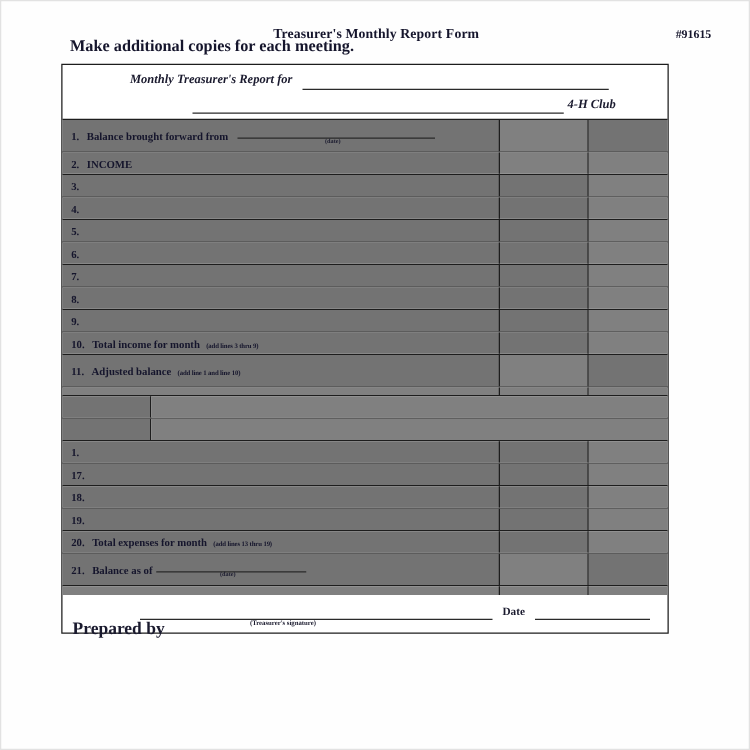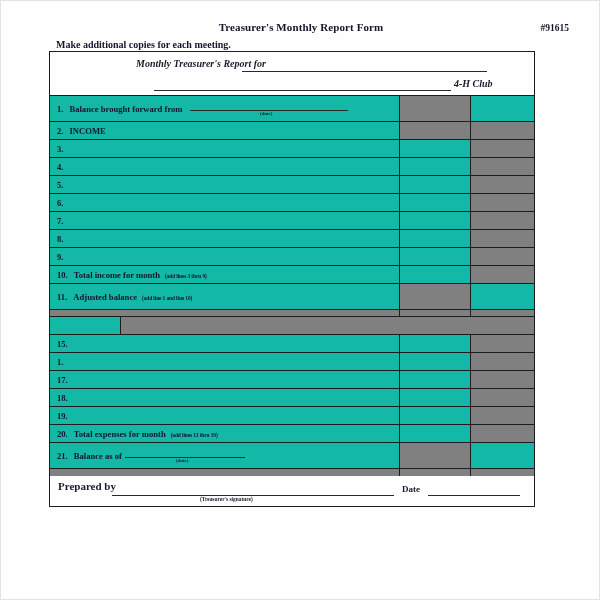--- a/index.html
+++ b/index.html
@@ -40,22 +40,22 @@
   .doc-number {
     position: absolute;
     right: 30px; top: 22px;
     font-size: 9.5px;
     font-weight: bold;
     color: #15152c;
     font-family: Liberation Serif, serif;
   }
   .doc-subnote {
     position: absolute;
-    left: 55px; top: 38px;
-    font-size: 10px;
+    left: 55px; top: 28px;
+    font-size: 13px;
     font-weight: bold;
     color: #15152c;
   }
 
   
   .form-frame {
     position: absolute;
     left: 48px;
     top: 50px;
     width: 486px;
@@ -65,21 +65,21 @@
   }
 
   .title-block {
     position: relative;
     height: 44px;
     border-bottom: 1.6px solid #1d1d1d;
     box-sizing: border-box;
   }
   .tb-line1 {
     position: absolute;
-    left: 86px; top: 6px;
+    left: 54px; top: 6px;
     font-size: 10px;
     font-weight: bold;
     font-style: italic;
     white-space: nowrap;
   }
   .tb-rule1 {
     position: absolute;
     left: 192px; top: 19px;
     width: 245px;
     border-bottom: 1.4px solid #2a2a2a;
@@ -123,21 +123,21 @@
   .c-mid {
     flex: 0 0 71px;
     box-sizing: border-box;
     border-right: 1.6px solid #1d1d1d;
   }
   .c-right {
     flex: 1 1 auto;
     box-sizing: border-box;
   }
   .grey { background: #808080; }
-  .white { background: #14b8a6; align-items: center; }
+  .white { background: #737373; align-items: center; }
 
   .lbl {
     font-size: 8.6px;
     font-weight: bold;
     white-space: nowrap;
     color: #15152c;
   }
   .sub {
     font-size: 5.4px;
     font-weight: bold;
@@ -157,22 +157,22 @@
   }
 
   
   .footer {
     position: relative;
     height: 30px;
     box-sizing: border-box;
   }
   .f-prepared {
     position: absolute;
-    left: 8px; top: 4px;
-    font-size: 11px;
+    left: 8px; top: 20px;
+    font-size: 14px;
     font-weight: bold;
   }
   .f-rule-sig {
     position: absolute;
     left: 62px; top: 19px;
     width: 282px;
     border-bottom: 1.4px solid #2a2a2a;
   }
   .f-sigtag {
     position: absolute;
@@ -294,23 +294,20 @@
         <div class="row spacer">
           <div class="c-label grey"></div>
           <div class="c-mid grey"></div>
           <div class="c-right grey"></div>
         </div>
         <div class="row">
           <div class="c-mid white"></div>
           <div class="c-right grey"></div>
         </div>
         <div class="row">
-          <div class="c-label white">
-            <span class="lbl"><span class="num-only">15.</span></span>
-          </div>
           <div class="c-mid white"></div>
           <div class="c-right grey"></div>
         </div>
         <div class="row">
           <div class="c-label white">
             <span class="lbl"><span class="num-only">1.</span></span>
           </div>
           <div class="c-mid white"></div>
           <div class="c-right grey"></div>
         </div>

